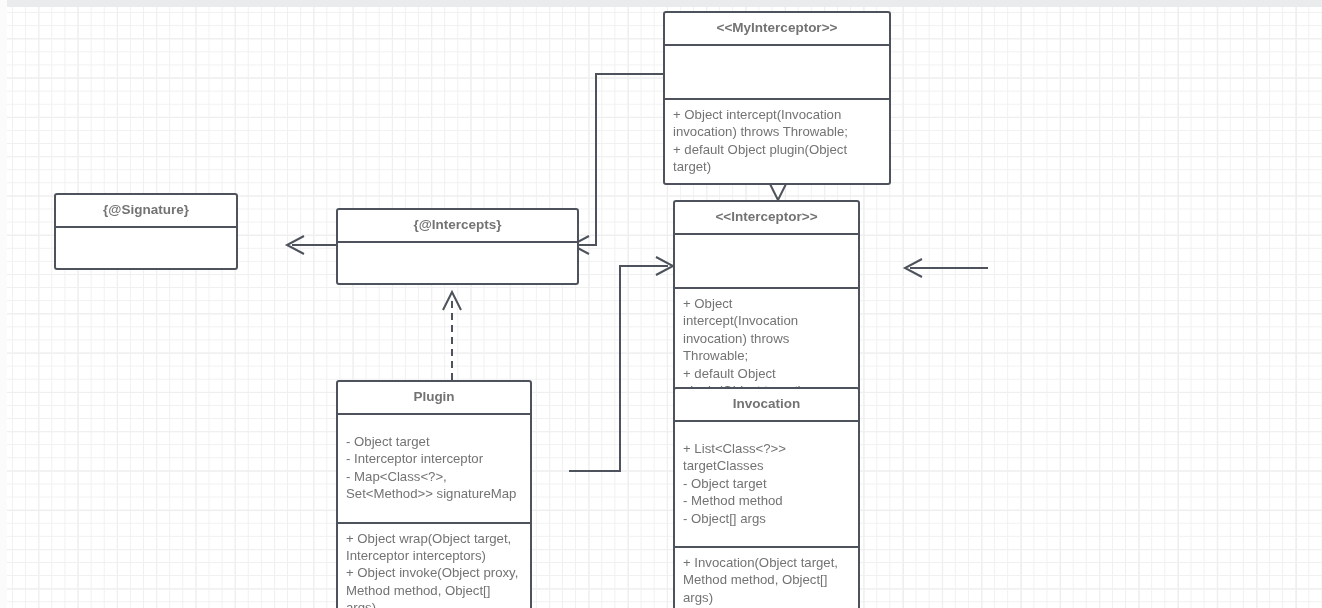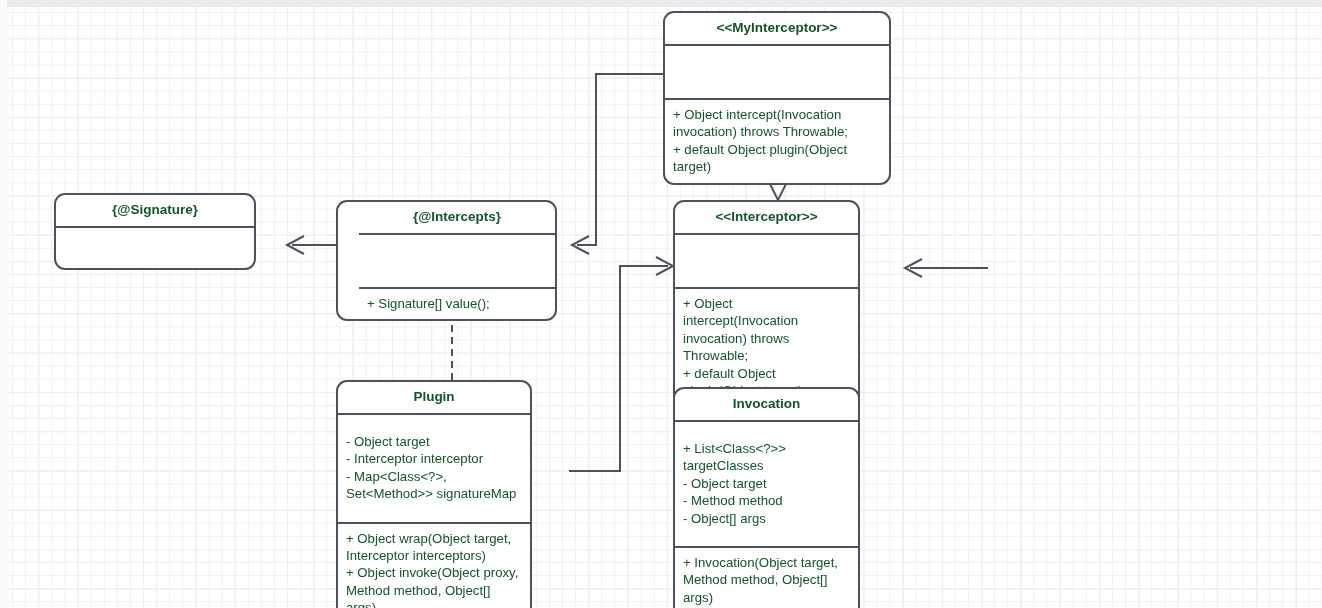--- a/index.html
+++ b/index.html
@@ -27,22 +27,22 @@
   }
   #leftbar {
     position: absolute; left: 0; top: 0; width: 7px; height: 608px;
     background: #fbfbfb;
   }
 
   .uml {
     position: absolute;
     background: #ffffff;
     border: 2px solid #4d525c;
-    border-radius: 11px;
-    color: #14532d;
+    border-radius: 3px;
+    color: #737373;
     line-height: 1.32;
   }
   .uml .title {
     text-align: center;
     font-weight: bold;
     font-size: 13.5px;
     padding: 6px 4px 7px;
     border-bottom: 2px solid #4d525c;
     white-space: nowrap;
   }
@@ -122,29 +122,28 @@
     </g>
   </svg>
 
   <div class="uml" style="left:663px; top:11px; width:228px;">
     <div class="title">&lt;&lt;MyInterceptor&gt;&gt;</div>
     <div class="compartment empty"></div>
     <div class="compartment sep">+ Object intercept(Invocation invocation) throws Throwable;
 + default Object plugin(Object target)</div>
   </div>
 
-  <div class="uml" style="left:54px; top:193px; width:202px;">
+  <div class="uml" style="left:54px; top:193px; width:184px;">
     <div class="title">{@Signature}</div>
     <div class="compartment empty"></div>
   </div>
 
-  <div class="uml" style="left:336px; top:200px; width:221px;padding-left:21px;">
+  <div class="uml" style="left:336px; top:208px; width:243px;">
     <div class="title">{@Intercepts}</div>
     <div class="compartment empty"></div>
-    <div class="compartment sep">+ Signature[] value();</div>
   </div>
 
   <div class="uml" style="left:673px; top:200px; width:187px;">
     <div class="title">&lt;&lt;Interceptor&gt;&gt;</div>
     <div class="compartment empty"></div>
     <div class="compartment sep">+ Object intercept(Invocation invocation) throws Throwable;
 + default Object plugin(Object target)</div>
   </div>
 
 

